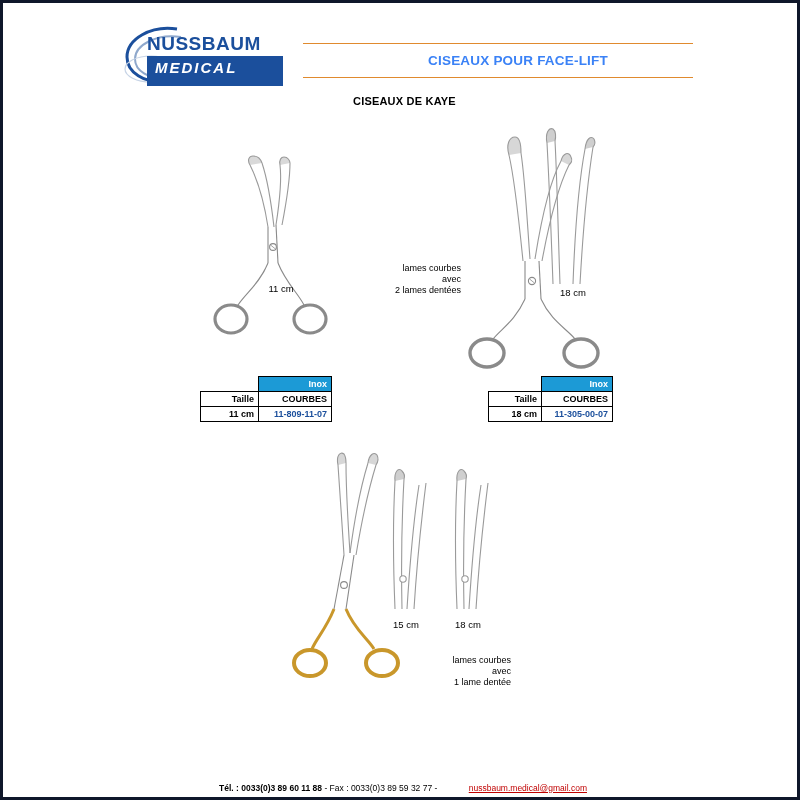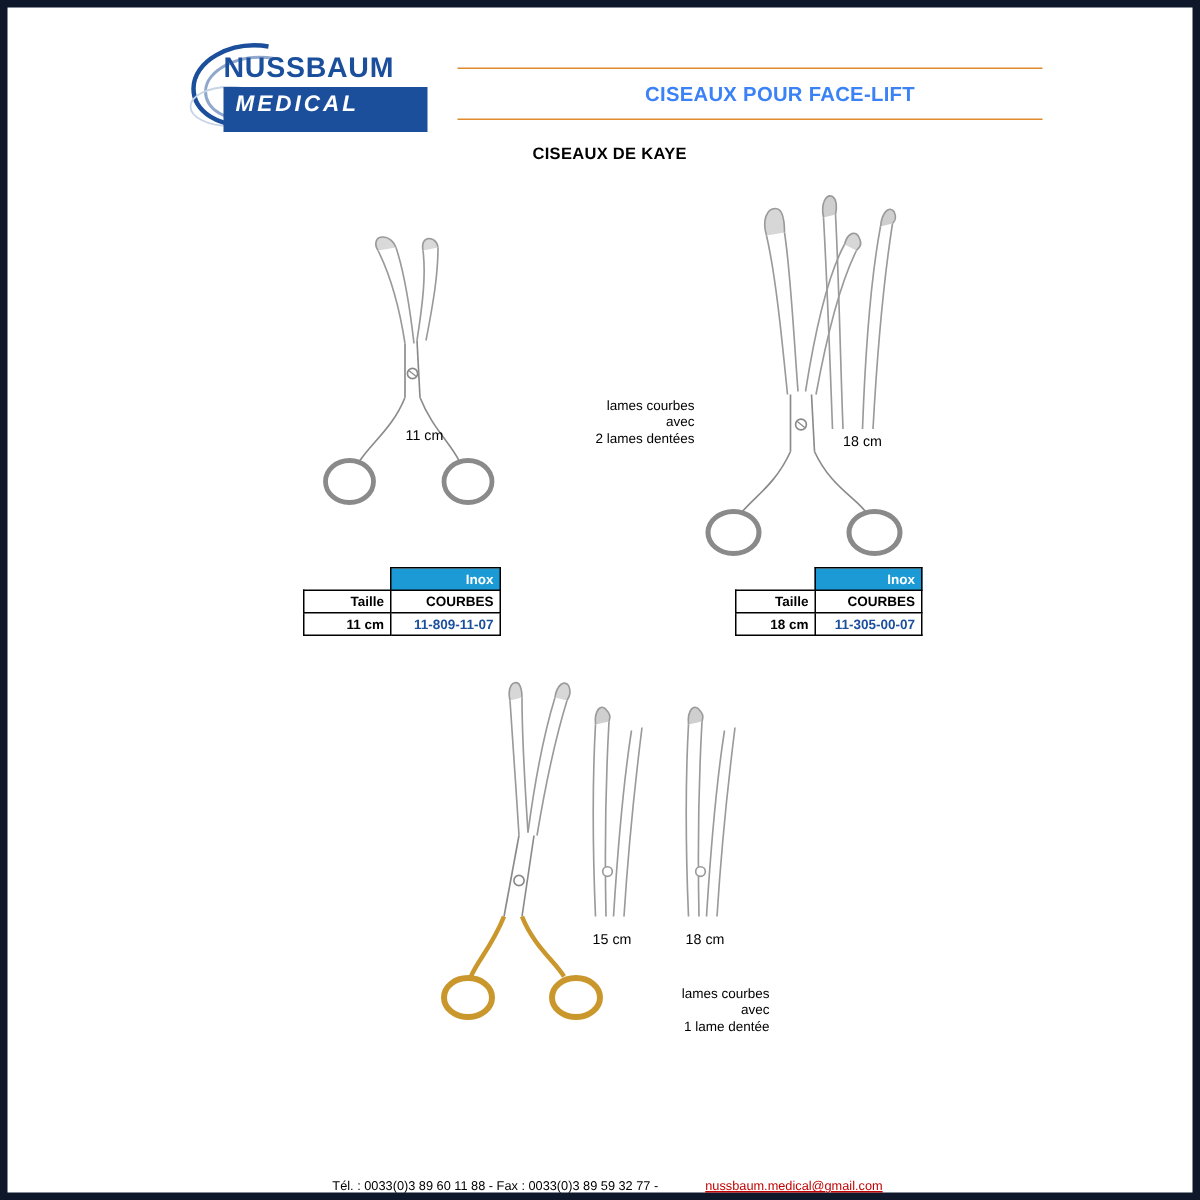--- a/index.html
+++ b/index.html
@@ -12,21 +12,21 @@
     height: 800px;
     font-family: "Liberation Sans", sans-serif;
     color: #000;
     position: relative;
     overflow: hidden;
   }
   .page {
     position: absolute;
     left: 0; top: 0;
     width: 800px; height: 800px;
-    border: 5px solid #0f172a;
+    border: 3px solid #0f172a;
     box-sizing: border-box;
   }
 
   
   .header {
     position: absolute;
     left: 0; top: 0;
     width: 800px;
     height: 92px;
   }
@@ -150,21 +150,21 @@
   }
 
   
   .footer {
     position: absolute;
     left: 0; top: 780px;
     width: 800px;
     text-align: center;
     font-size: 8.5px;
   }
-  .footer .bold { font-weight: normal; }
+  .footer .bold { font-weight: bold; }
   .footer .mail {
     color: #c00000;
     text-decoration: underline;
     padding-left: 29px;
   }
 
   svg { display: block; }
   .instr { position: absolute; }
 </style>
 </head>

